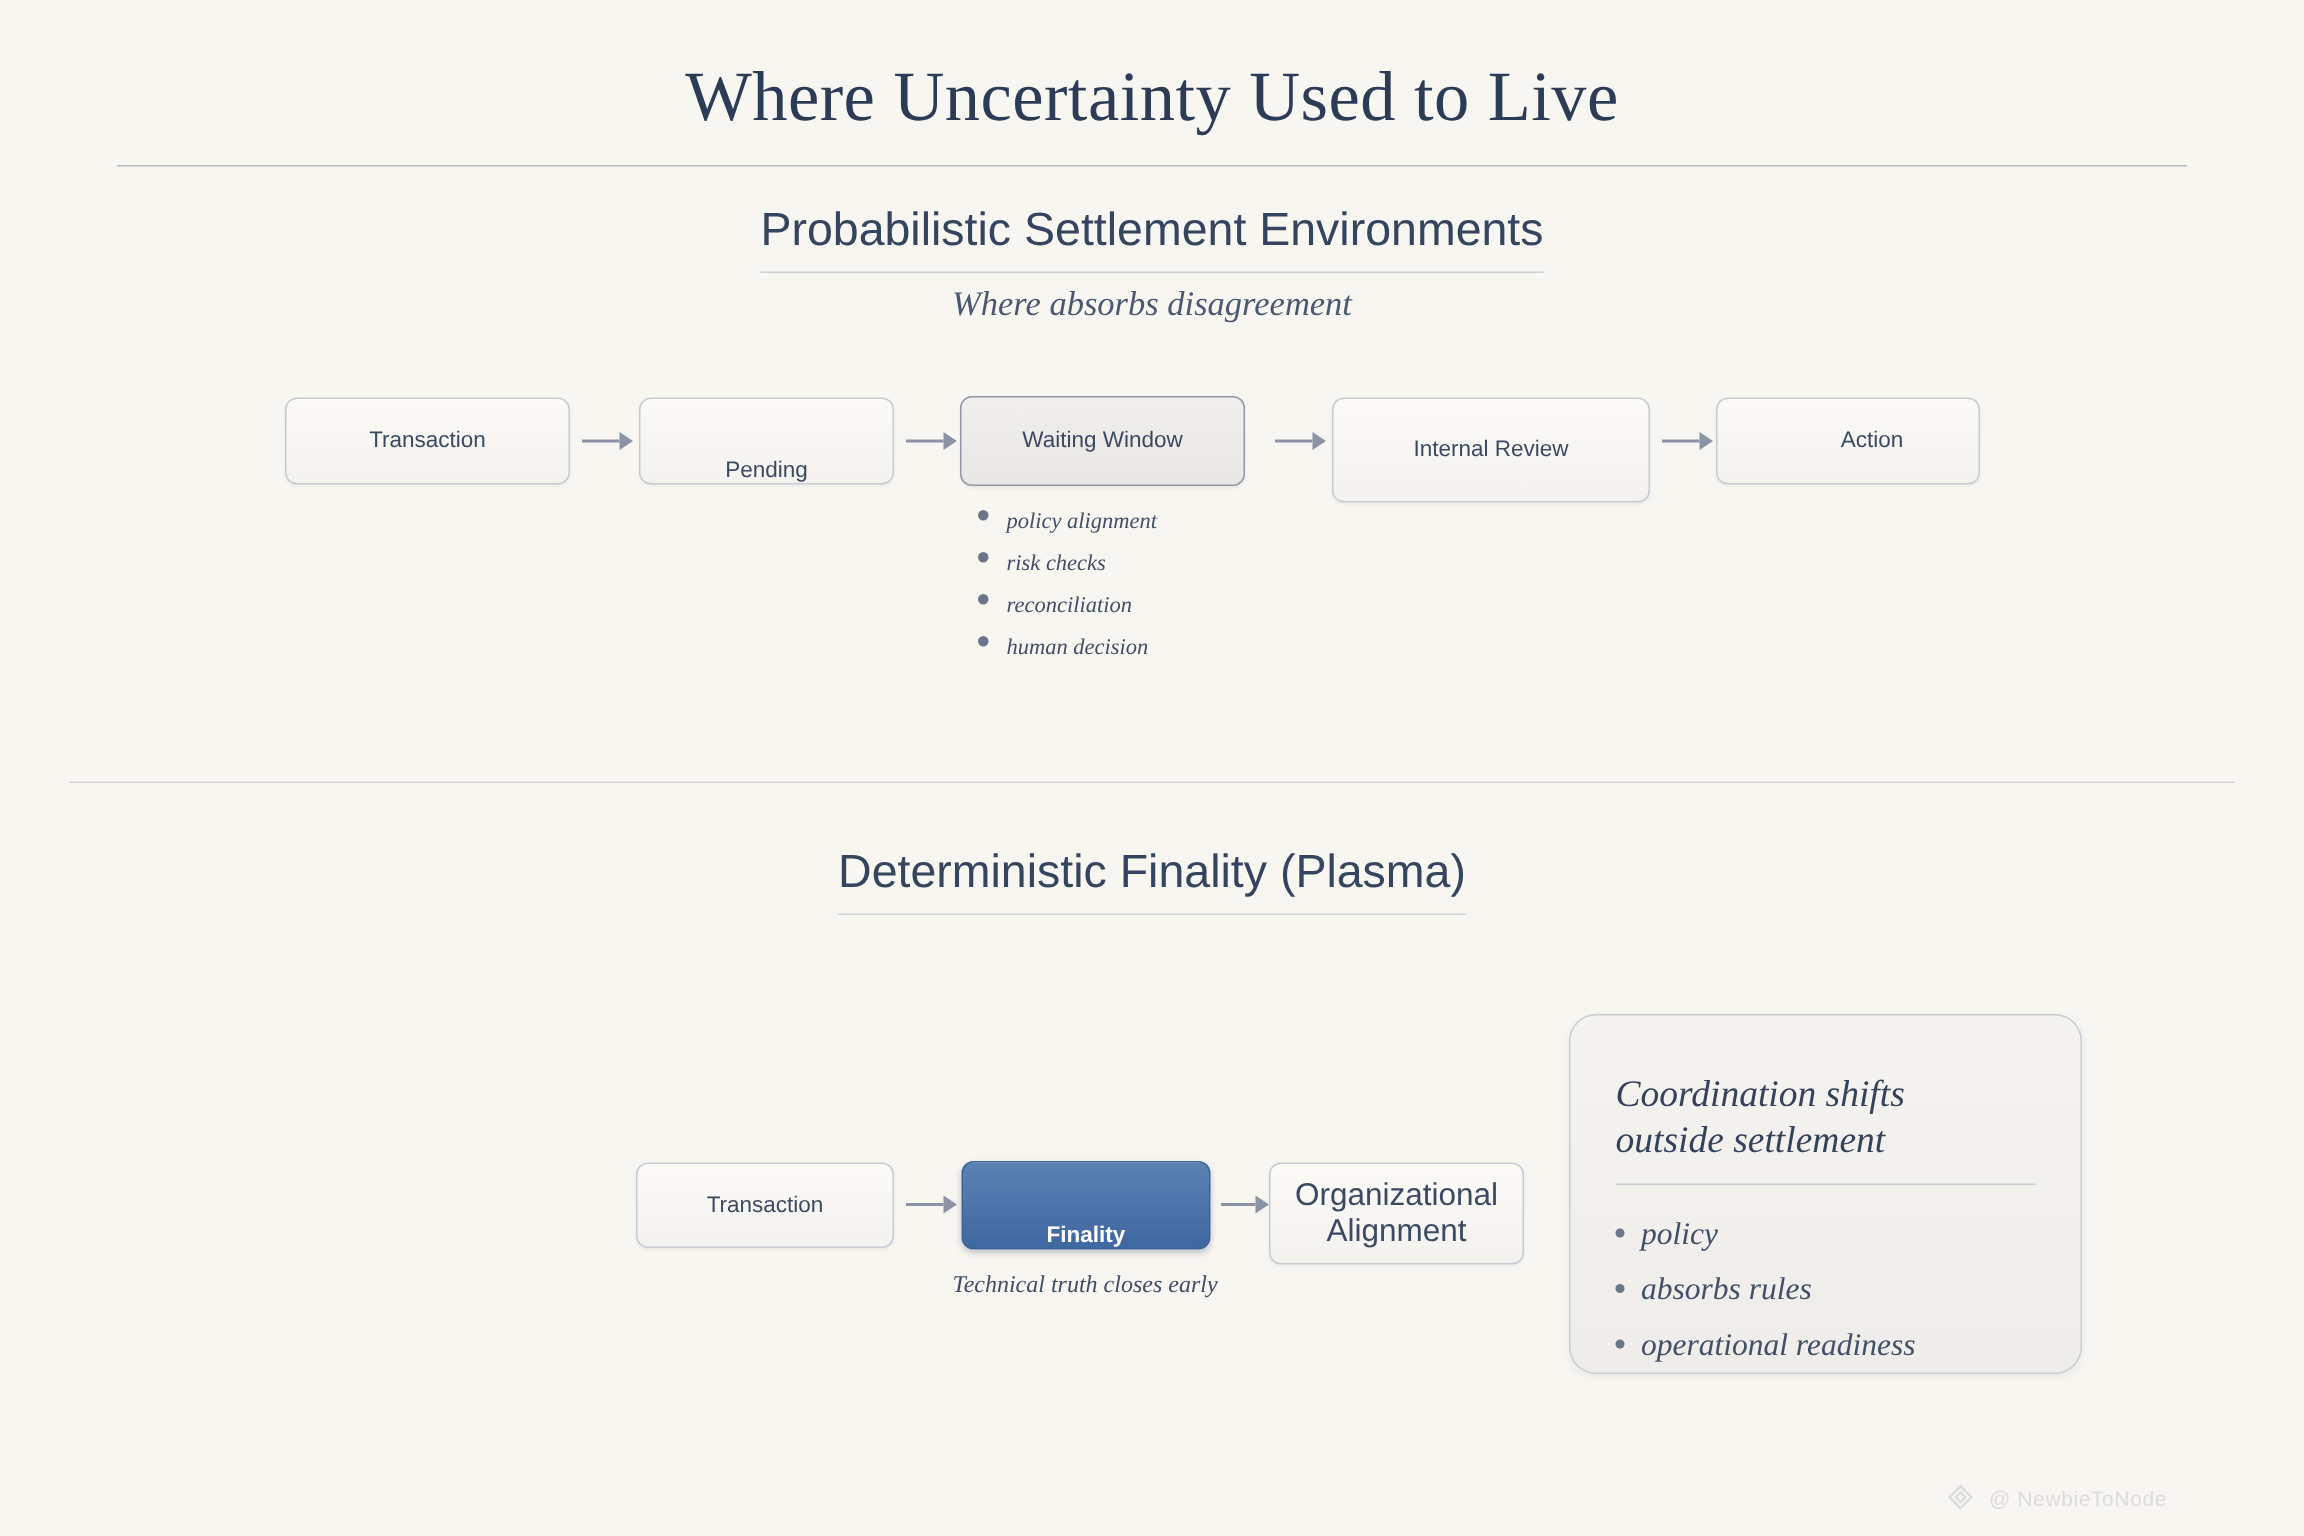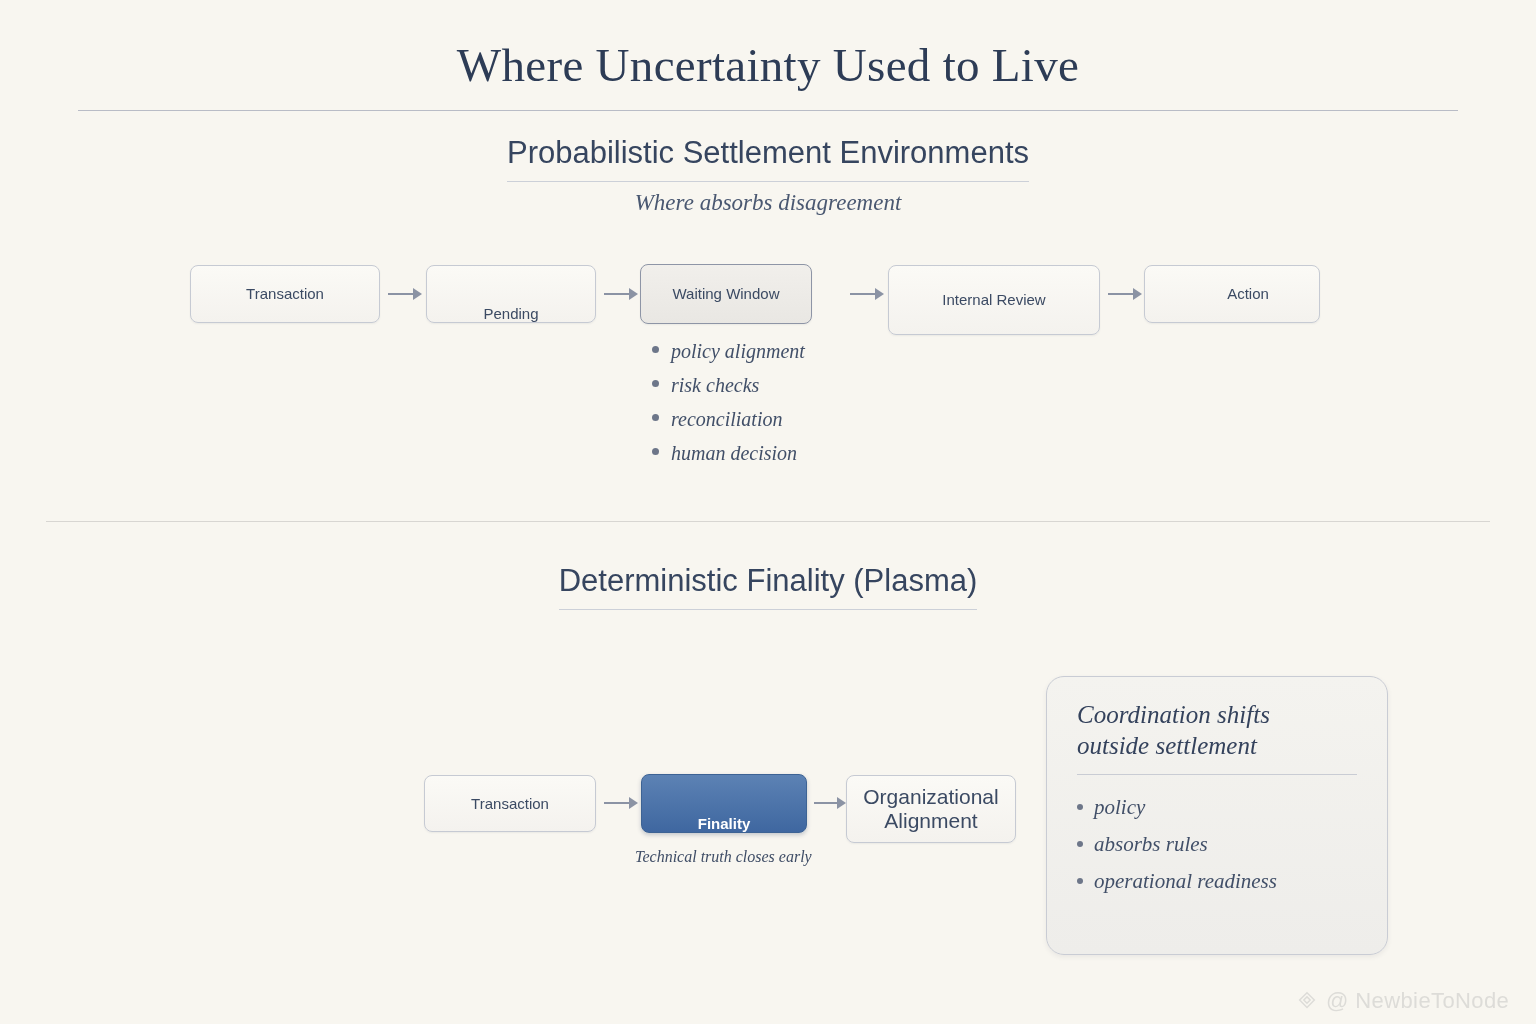--- a/index.html
+++ b/index.html
@@ -137,21 +137,21 @@
     flex: none;
     position: relative;
     top: -5px;
   }
   .bullets .b-text {
     white-space: nowrap;
   }
   .flow-bullets {
     left: 652px;
     top: 340px;
-    font-size: 20px;
+    font-size: 15px;
     color: #414f68;
   }
   .flow-bullets .b-row { margin-bottom: 11px; }
 
   
   .mid-rule {
     position: absolute;
     top: 521px;
     left: 46px;
     width: 1444px;
@@ -168,27 +168,27 @@
     color: #3f4d66;
     white-space: nowrap;
   }
 
   
   .card {
     position: absolute;
     left: 1046px;
     top: 676px;
     width: 342px;
-    height: 279px;
+    height: 240px;
     box-sizing: border-box;
     border: 1px solid #c9ccd4;
     border-radius: 18px;
     background: linear-gradient(180deg, #f4f3ef 0%, #eeedea 100%);
     box-shadow: 0 2px 5px rgba(60,70,90,0.08);
-    padding: 23px 30px;
+    padding: 38px 30px;
   }
   .card-title {
     font-family: "Liberation Serif", serif;
     font-style: italic;
     font-size: 25px;
     line-height: 1.22;
     color: #34425c;
     padding-bottom: 13px;
     border-bottom: 1px solid #c9ccd4;
   }
@@ -203,21 +203,21 @@
 
   
   .watermark {
     position: absolute;
     left: 1296px;
     top: 988px;
     display: flex;
     align-items: center;
     gap: 8px;
     color: #dddcd8;
-    font-size: 22px;
+    font-size: 14px;
     letter-spacing: 0.4px;
   }
   .watermark svg { display: block; }
 </style>
 </head>
 <body>
 
 <div class="page">
 
   <div class="title">Where Uncertainty Used to Live</div>
@@ -237,21 +237,21 @@
   </div>
 
   <div class="node" style="left:426px; top:265px; width:170px; height:58px;align-items:flex-end;">
     <span>Pending</span>
   </div>
   <div class="arrow" style="left:604px; top:288px; width:34px;">
     <span class="shaft"></span>
     <span class="head"></span>
   </div>
 
-  <div class="node emph" style="left:640px; top:264px; width:172px; height:60px;text-align:center;">
+  <div class="node emph" style="left:640px; top:264px; width:190px; height:60px;text-align:center;">
     <span>Waiting Window</span>
   </div>
   <div class="arrow" style="left:850px; top:288px; width:34px;">
     <span class="shaft"></span>
     <span class="head"></span>
   </div>
 
   <div class="node" style="left:888px; top:265px; width:212px; height:70px;">
     <span>Internal Review</span>
   </div>

